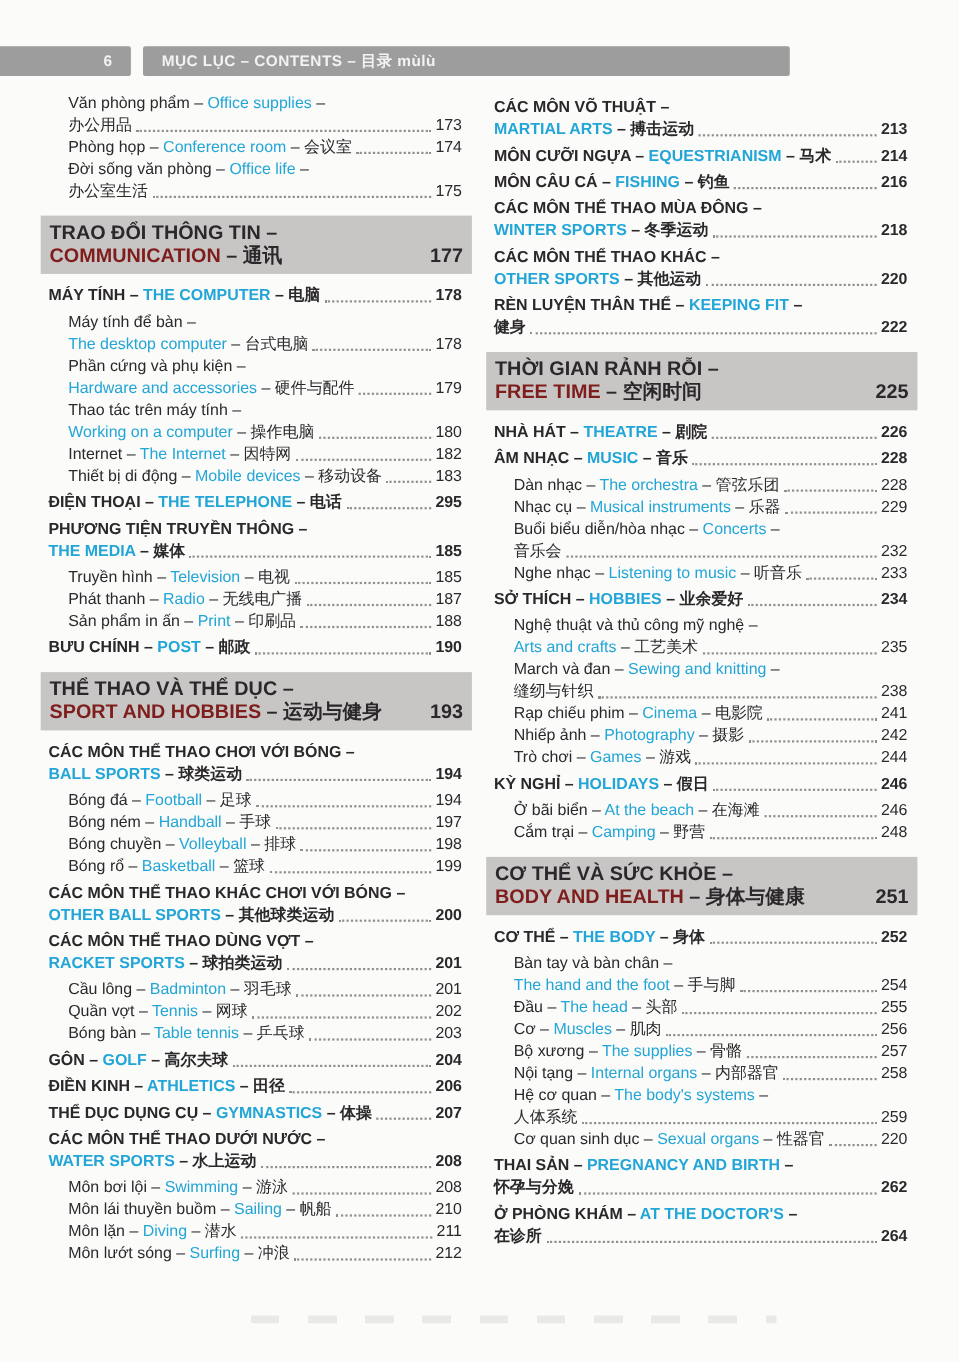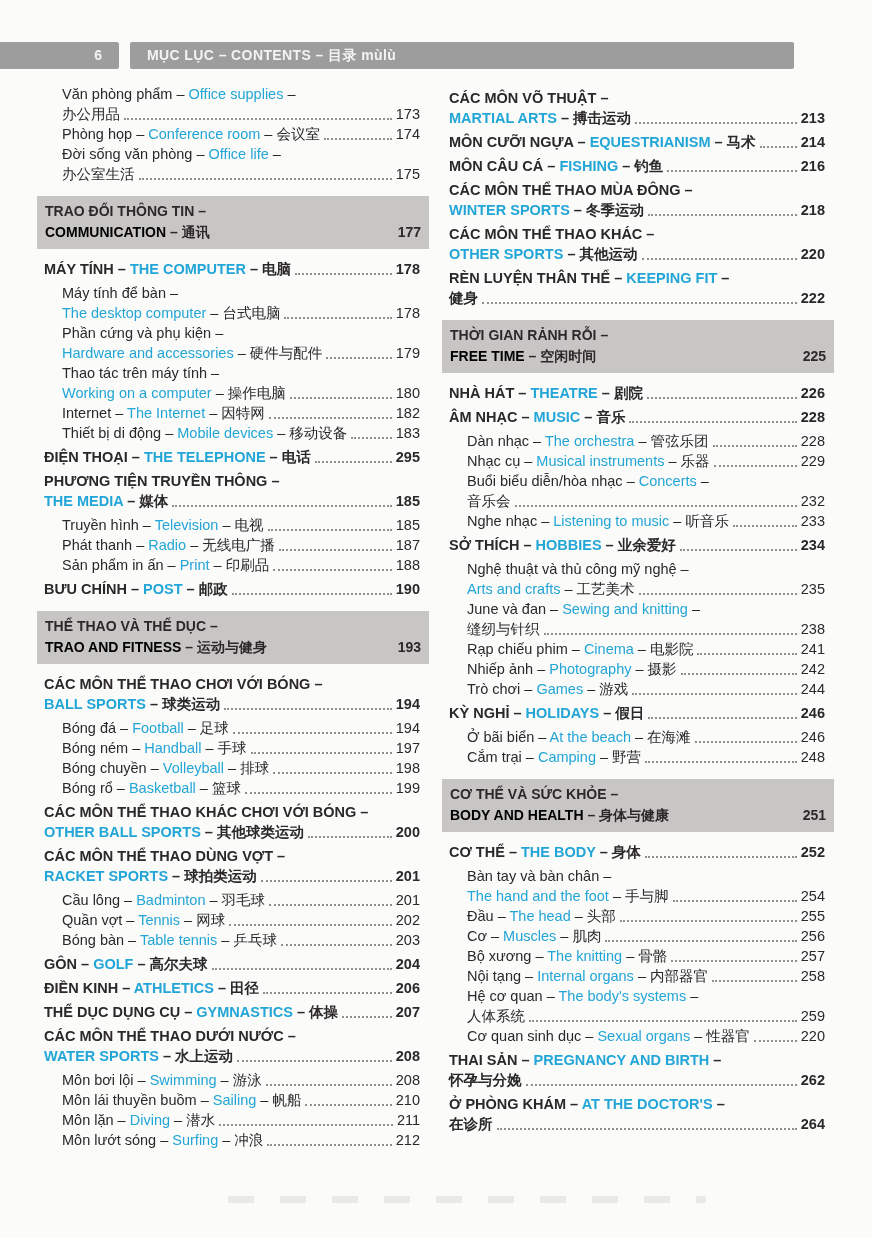--- a/index.html
+++ b/index.html
@@ -9,39 +9,39 @@
     font-family:"Liberation Sans","DejaVu Sans",sans-serif;
     color:#2b282c;
     position:relative;
     overflow:hidden;
   }
   
   #header{position:absolute;top:42px;left:0;width:872px;height:27px;}
   .hseg{position:absolute;top:0;height:27px;background:#9d9d9d;color:#f3f3f2;
         font-weight:700;font-size:14px;line-height:27px;box-sizing:border-box;}
   #hseg-num{left:0;width:119px;text-align:right;padding-right:17px;border-radius:0 2px 2px 0;}
-  #hseg-title{left:130px;width:664px;padding-left:17px;letter-spacing:.4px;border-radius:2px;}
+  #hseg-title{left:130px;width:588px;padding-left:17px;letter-spacing:.4px;border-radius:2px;}
   
   .col{position:absolute;top:84px;width:376px;}
   .col.left{left:44px;}
   .col.right{left:449px;}
   .entry{font-size:14.5px;line-height:20px;color:#2b282c;}
   .entry.main{font-weight:700;margin:4px 0;}
   .entry.sub{font-weight:400;padding-left:18px;}
   .entry.section{
     background:#c7c6c4;
-    font-weight:700;font-size:14px;line-height:21px;
+    font-weight:700;font-size:18px;line-height:21px;
     margin:12px 0 10px -7px;
     padding:5px 8px 6px 8px;
     width:100%;box-sizing:content-box;
   }
   .line{display:flex;align-items:baseline;}
   .txt{white-space:pre-wrap;}
   .seg-c{color:#22a5d7;}
-  .entry.section .seg-c{color:#000000;}
+  .entry.section .seg-c{color:#7f1d1d;}
   .dots{
     flex:1 1 auto;min-width:6px;
     margin:0 4px;
     border-bottom:2px dotted #8f8f8f;
     align-self:flex-end;
     margin-bottom:4px;
   }
   .spacer{flex:1 1 auto;}
   .pg{white-space:nowrap;text-align:right;}
   
@@ -196,21 +196,21 @@
         <span class="txt"><span class="seg-d">BƯU CHÍNH – </span><span class="seg-c">POST</span><span class="seg-d"> – 邮政</span></span>
         <span class="dots"></span>
         <span class="pg">190</span>
       </div>
     </div>
     <div class="entry section">
       <div class="line">
         <span class="txt"><span class="seg-d">THỂ THAO VÀ THỂ DỤC –</span></span>
       </div>
       <div class="line">
-        <span class="txt"><span class="seg-c">TRAO AND FITNESS</span><span class="seg-d"> – 运动与健身</span></span>
+        <span class="txt"><span class="seg-c">SPORT AND HOBBIES</span><span class="seg-d"> – 运动与健身</span></span>
         <span class="spacer"></span>
         <span class="pg">193</span>
       </div>
     </div>
     <div class="entry main">
       <div class="line">
         <span class="txt"><span class="seg-d">CÁC MÔN THỂ THAO CHƠI VỚI BÓNG –</span></span>
       </div>
       <div class="line">
         <span class="txt"><span class="seg-c">BALL SPORTS</span><span class="seg-d"> – 球类运动</span></span>
@@ -469,21 +469,21 @@
         <span class="txt"><span class="seg-d">Nghệ thuật và thủ công mỹ nghệ –</span></span>
       </div>
       <div class="line">
         <span class="txt"><span class="seg-c">Arts and crafts</span><span class="seg-d"> – 工艺美术</span></span>
         <span class="dots"></span>
         <span class="pg">235</span>
       </div>
     </div>
     <div class="entry sub">
       <div class="line">
-        <span class="txt"><span class="seg-d">June và đan – </span><span class="seg-c">Sewing and knitting</span><span class="seg-d"> –</span></span>
+        <span class="txt"><span class="seg-d">March và đan – </span><span class="seg-c">Sewing and knitting</span><span class="seg-d"> –</span></span>
       </div>
       <div class="line">
         <span class="txt"><span class="seg-d">缝纫与针织</span></span>
         <span class="dots"></span>
         <span class="pg">238</span>
       </div>
     </div>
     <div class="entry sub">
       <div class="line">
         <span class="txt"><span class="seg-d">Rạp chiếu phim – </span><span class="seg-c">Cinema</span><span class="seg-d"> – 电影院</span></span>
@@ -562,21 +562,21 @@
     </div>
     <div class="entry sub">
       <div class="line">
         <span class="txt"><span class="seg-d">Cơ – </span><span class="seg-c">Muscles</span><span class="seg-d"> – 肌肉</span></span>
         <span class="dots"></span>
         <span class="pg">256</span>
       </div>
     </div>
     <div class="entry sub">
       <div class="line">
-        <span class="txt"><span class="seg-d">Bộ xương – </span><span class="seg-c">The knitting</span><span class="seg-d"> – 骨骼</span></span>
+        <span class="txt"><span class="seg-d">Bộ xương – </span><span class="seg-c">The supplies</span><span class="seg-d"> – 骨骼</span></span>
         <span class="dots"></span>
         <span class="pg">257</span>
       </div>
     </div>
     <div class="entry sub">
       <div class="line">
         <span class="txt"><span class="seg-d">Nội tạng – </span><span class="seg-c">Internal organs</span><span class="seg-d"> – 内部器官</span></span>
         <span class="dots"></span>
         <span class="pg">258</span>
       </div>

